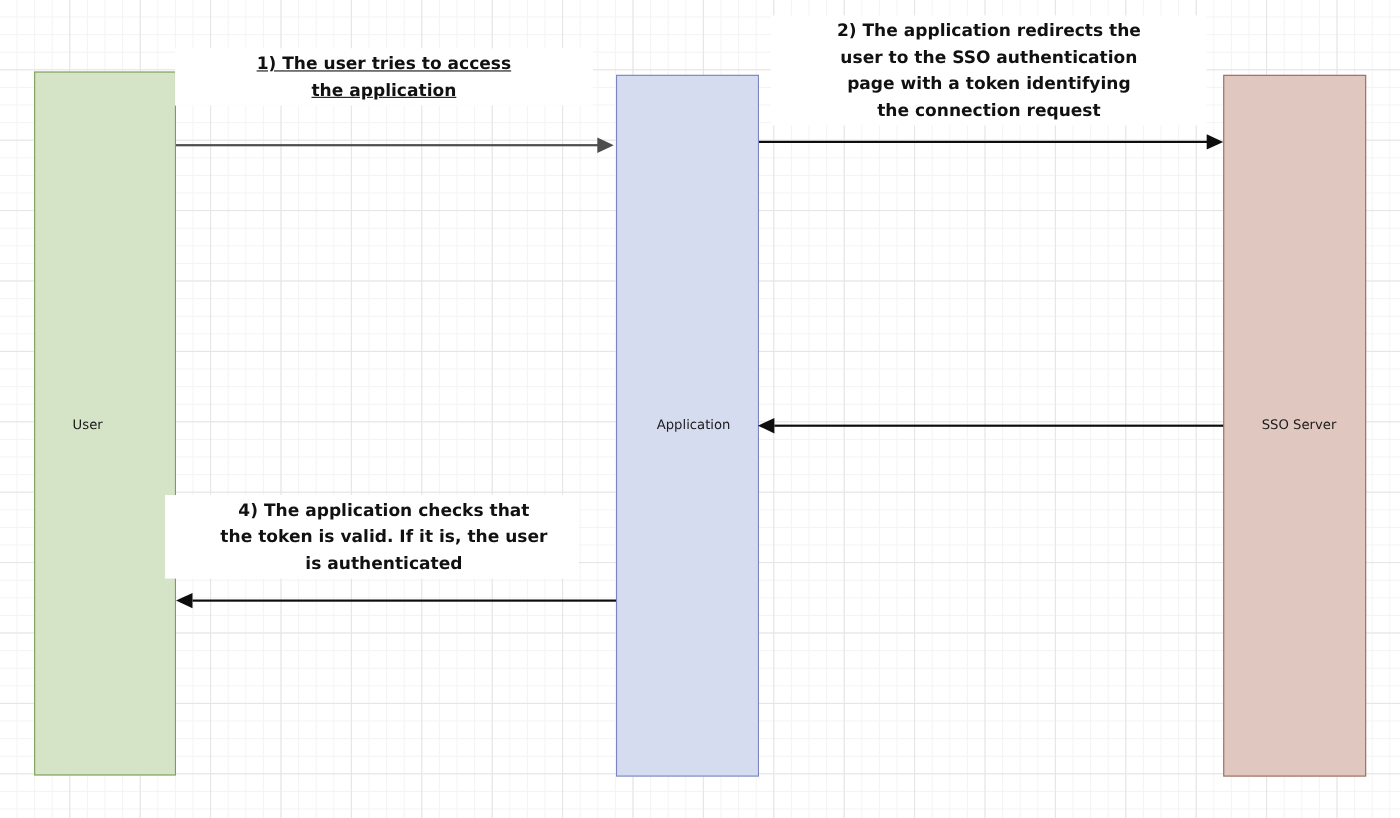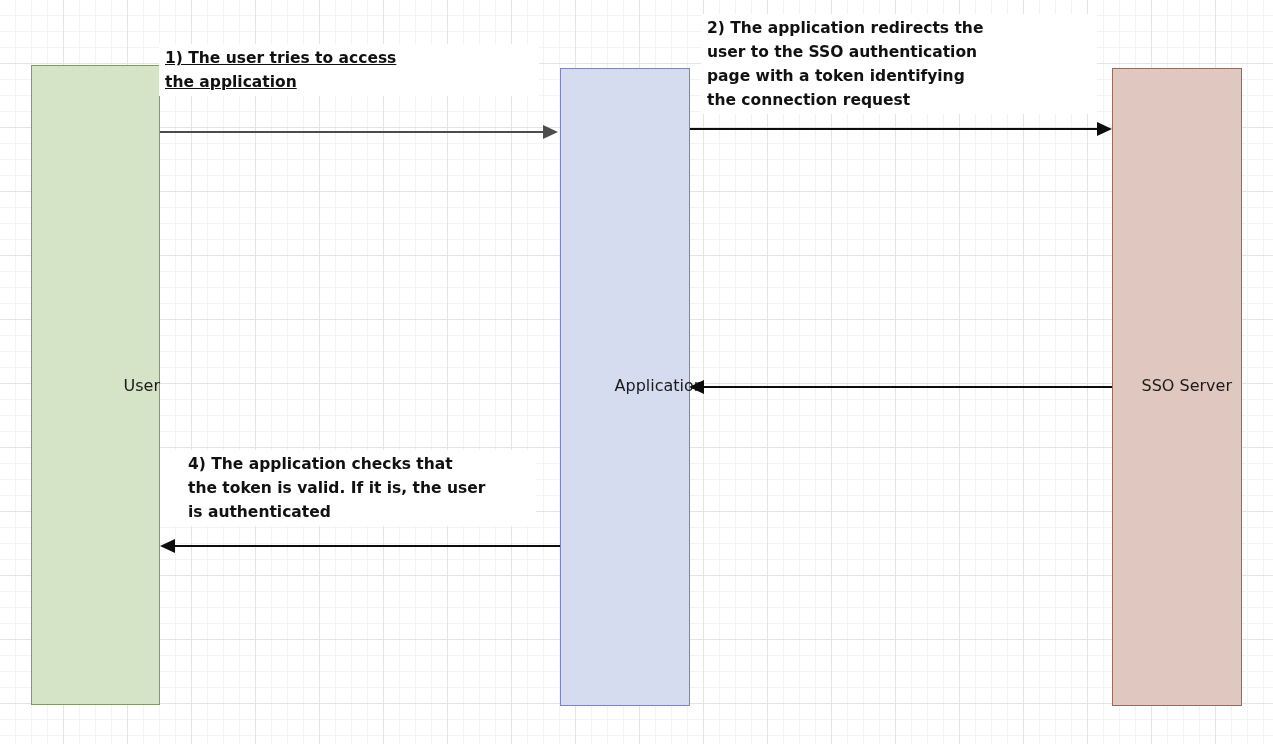--- a/index.html
+++ b/index.html
@@ -49,24 +49,25 @@
     background: #e0c8c0;
     border-color: #9c6a5c;
   }
 
   
   .plabel-abs {
     position: absolute;
     top: 375px;
     height: 22px;
     line-height: 22px;
-    font-size: 16px;
+    font-size: 12px;
     color: #1a1a1a;
     white-space: nowrap;
-    text-align: right;
+    text-align: left;
+    margin-left: 35px;
   }
   #label-user { left: 31px;  width: 129px; }
   #label-app  { left: 562px; width: 142px; }
   #label-sso  { left: 1112px; width: 120px; }
 
   
   .msg-line {
     position: absolute;
     height: 0;
     border-top-width: 2px;
@@ -106,28 +107,29 @@
   #head4 { left: 160px; top: 539px; border-right-color: #0d0d0d; }
 
   
   .msg-text {
     position: absolute;
     background: #ffffff;
     color: #111111;
     font-weight: bold;
     font-size: 15.5px;
     line-height: 24px;
+    text-align: center;
     box-sizing: border-box;
     padding: 2px 6px;
     white-space: pre-line;
   }
   #text1 { left: 159px;  top: 44px;  width: 380px; text-decoration: underline; }
   #text2 { left: 701px;  top: 14px;  width: 396px; }
   #text3 { left: 700px;  top: 268px; width: 398px; }
-  #text4 { left: 160px;  top: 450px; width: 376px; padding-left: 28px; }
+  #text4 { left: 150px;  top: 450px; width: 376px; padding-left: 28px; }
 </style>
 </head>
 <body>
 
 <div id="canvas">
 
   <div class="participant" id="box-user"></div>
   <div class="participant" id="box-app"></div>
   <div class="participant" id="box-sso"></div>
 

